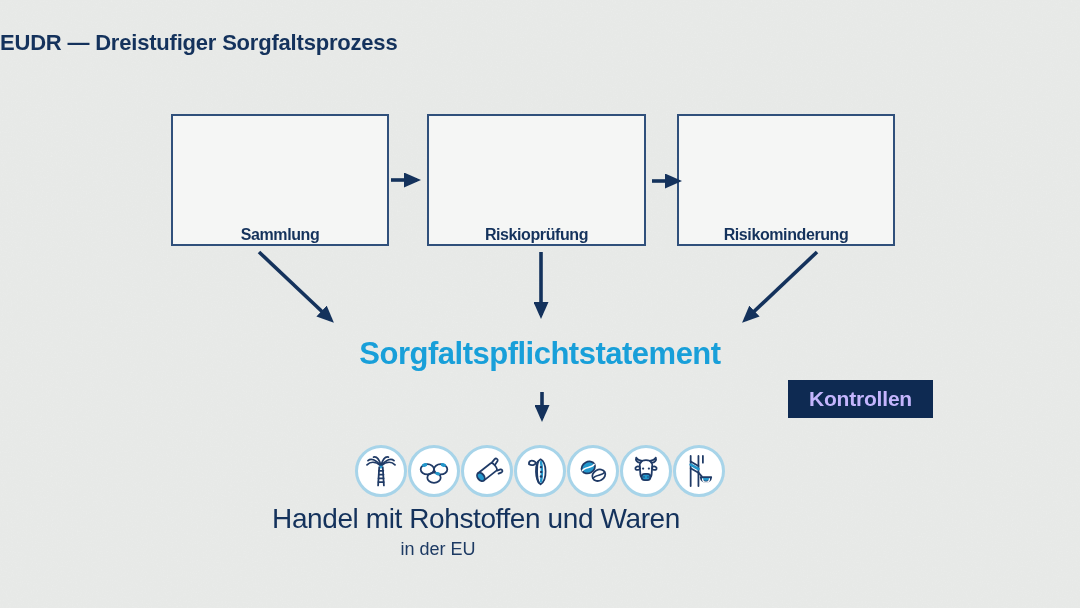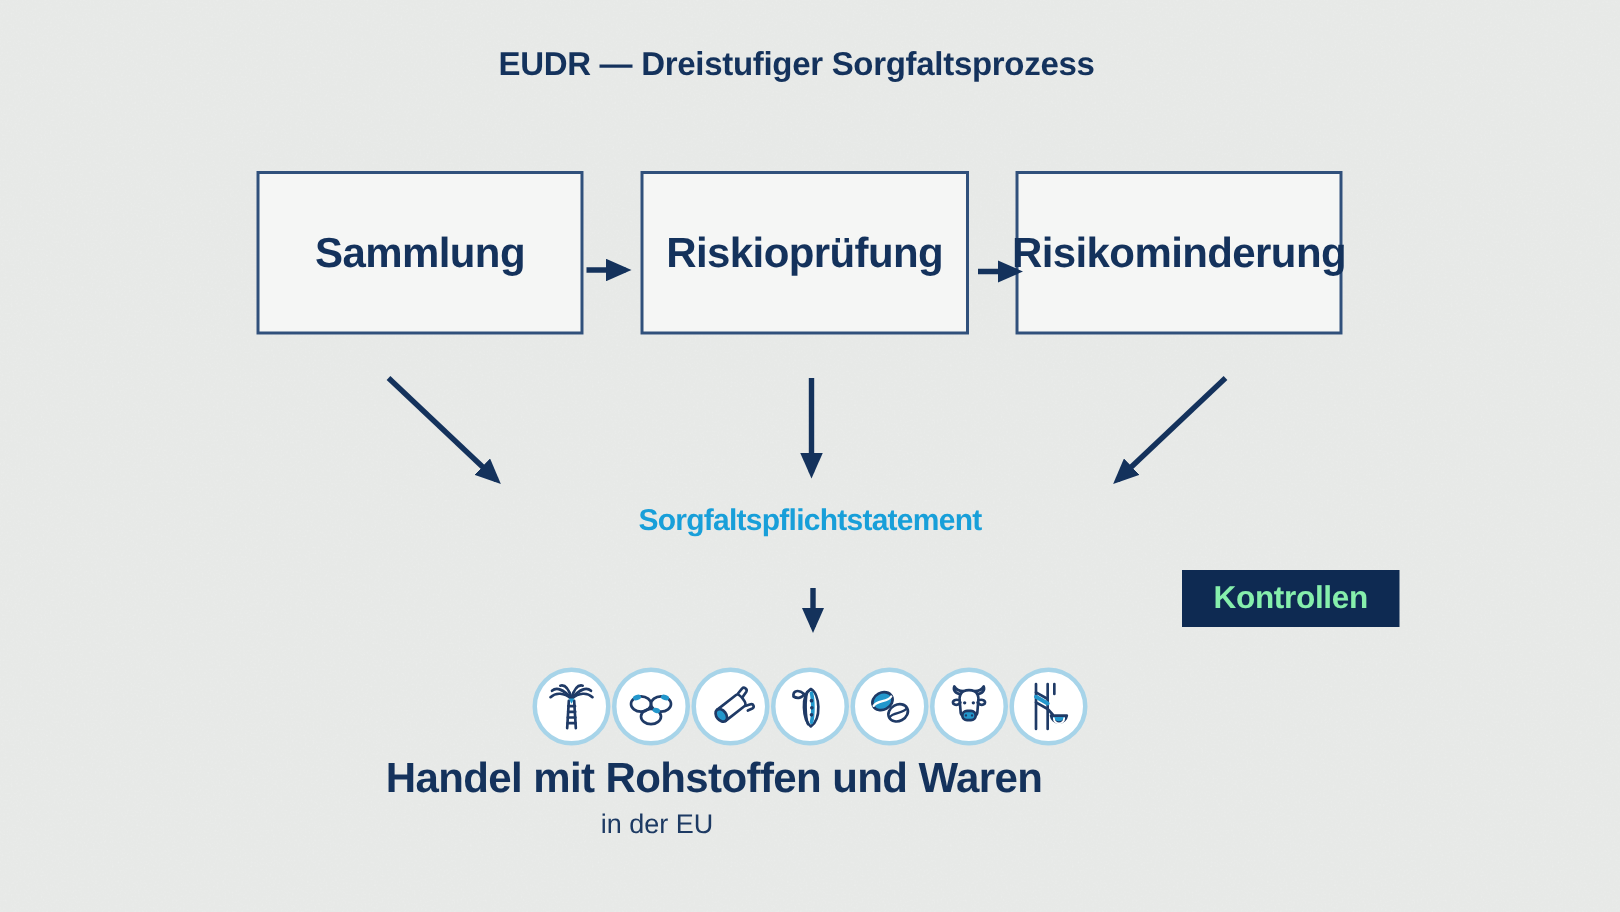--- a/index.html
+++ b/index.html
@@ -4,57 +4,57 @@
 <style>
   html, body { margin:0; padding:0; }
   body {
     width:1080px; height:608px; position:relative; overflow:hidden;
     background:#edefed;
     font-family:"Liberation Sans", sans-serif;
   }
   .texture { position:absolute; left:0; top:0; pointer-events:none; }
 
   .title {
-    position:absolute; top:30px; left:0; width:1062px; text-align:center;
+    position:absolute; top:30px; left:0; width:1062px; text-align:left;
     font-size:22px; font-weight:bold; color:#14325c; letter-spacing:-0.2px;
   }
   .box {
-    position:absolute; top:114px; height:109px; box-sizing:border-box;
+    position:absolute; top:114px; height:132px; box-sizing:border-box;
     border:2px solid #30507b; background:#f5f6f5;
-    display:flex; align-items:center; justify-content:center;
-    font-size:28px; font-weight:bold; color:#14325c; letter-spacing:-0.4px;
+    display:flex; align-items:flex-end; justify-content:center;
+    font-size:16px; font-weight:bold; color:#14325c; letter-spacing:-0.4px;
   }
   #box1 { left:171px; width:218px; }
   #box2 { left:427px; width:219px; }
   #box3 { left:677px; width:218px; }
 
   svg.arrows { position:absolute; left:0; top:0; pointer-events:none; }
 
   .statement {
     position:absolute; top:336px; left:0; width:1080px; text-align:center;
-    font-size:20px; font-weight:bold; color:#189fd9; letter-spacing:-0.5px;
+    font-size:31px; font-weight:bold; color:#189fd9; letter-spacing:-0.5px;
   }
   .badge {
     position:absolute; left:788px; top:380px; width:145px; height:38px;
-    background:#0e2a52; color:#86efac; font-size:21px; font-weight:bold;
+    background:#0e2a52; color:#c4b5fd; font-size:21px; font-weight:bold;
     display:flex; align-items:center; justify-content:center; letter-spacing:-0.2px;
   }
   .icons-row {
     position:absolute; left:355px; top:445px; display:flex; gap:1px;
   }
   .circle {
     width:52px; height:52px; box-sizing:border-box; border-radius:50%;
     background:#ffffff; border:3px solid #a7d4e9;
     display:flex; align-items:center; justify-content:center;
   }
   .circle svg { width:40px; height:40px; }
 
   .footer-title {
     position:absolute; top:503px; left:0; width:952px; text-align:center;
-    font-size:28px; font-weight:bold; color:#14325c; letter-spacing:-0.4px;
+    font-size:28px; font-weight:normal; color:#14325c; letter-spacing:-0.4px;
   }
   .footer-sub {
     position:absolute; top:539px; left:0; width:876px; text-align:center;
     font-size:18px; color:#1d3a63;
   }
 </style>
 </head>
 <body>
 
 <svg class="texture" width="1080" height="608">

